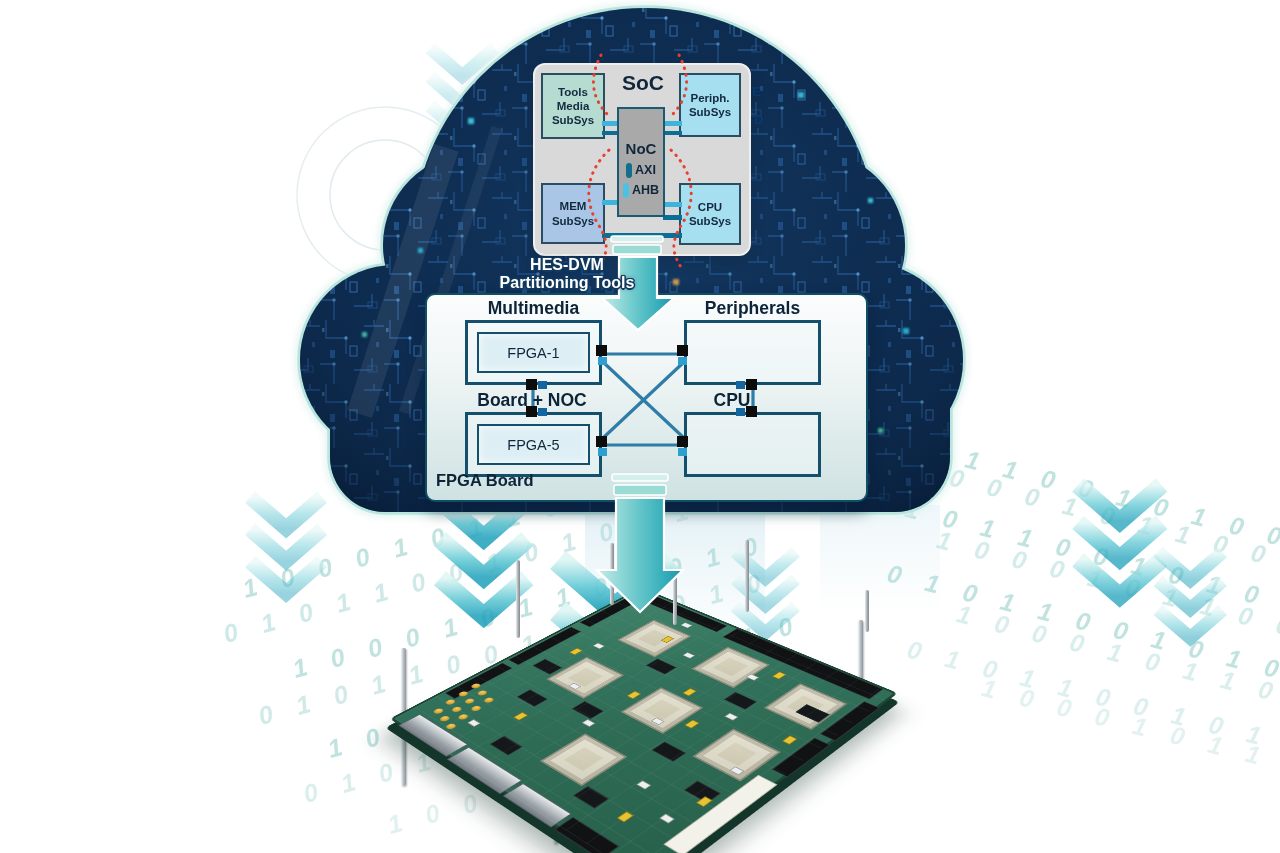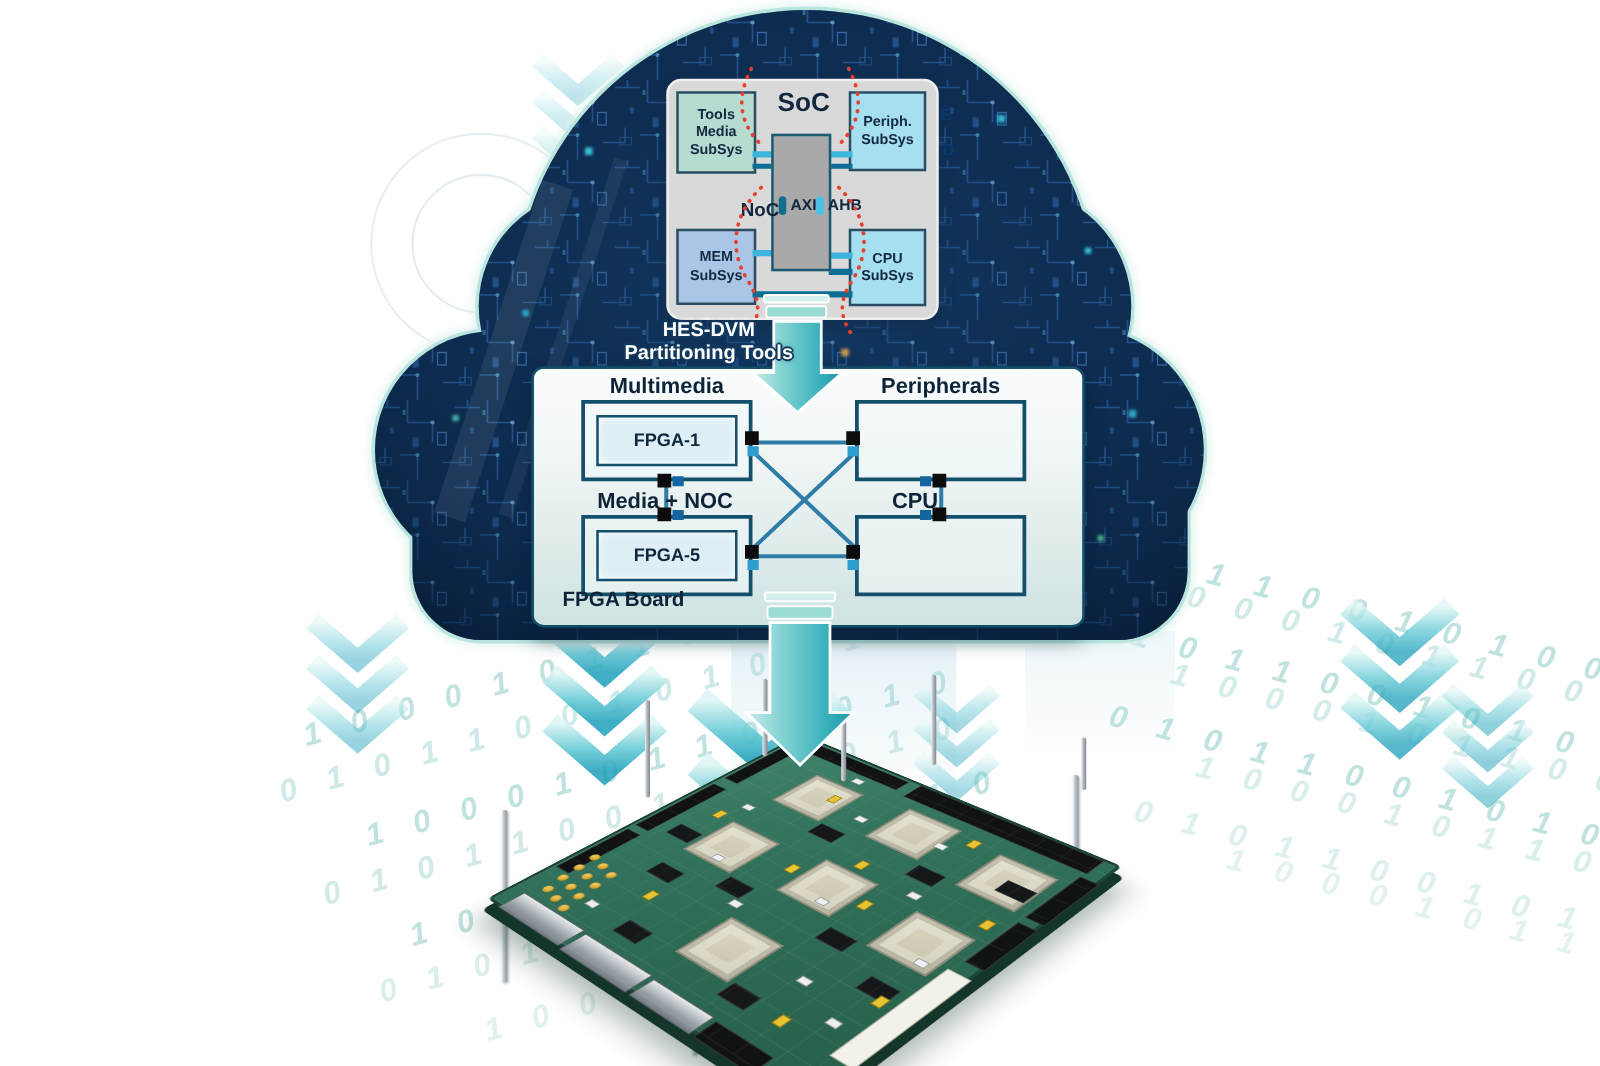--- a/index.html
+++ b/index.html
@@ -21,21 +21,21 @@
              font-size:21px;color:#10263c;}
   .sbox{position:absolute;border:2.5px solid #2b4d61;display:flex;flex-direction:column;
         align-items:center;justify-content:center;font-weight:700;font-size:11.5px;
         line-height:1.22;color:#13293f;text-align:center;box-sizing:border-box;}
   .sbox span{display:block;}
   .box-mm {left:6px;  top:8px;  width:64px;height:66px;background:#b6dcd2;}
   .box-per{left:144px;top:8px;  width:62px;height:64px;background:#a6dff0;}
   .box-mem{left:6px;  top:118px;width:64px;height:61px;background:#a9c6e6;}
   .box-cpu{left:144px;top:118px;width:62px;height:62px;background:#a6dff0;}
   .box-noc{left:82px; top:42px; width:48px;height:110px;background:#a9a9a9;border:2.5px solid #1c5a74;
-           display:flex;flex-direction:row;align-items:center;box-sizing:border-box;}
+           display:flex;flex-direction:column;align-items:center;box-sizing:border-box;}
   .noc-title{font-weight:800;font-size:15px;color:#10263c;margin-top:14px;}
   .legend-row{display:flex;align-items:center;gap:3px;margin-top:5px;}
   .pill{width:6px;height:15px;border-radius:3px;}
   .pill.axi{background:#116e8c;}
   .pill.ahb{background:#49c2e6;}
   .legend-lab{font-weight:800;font-size:12.5px;color:#10263c;}
   .bus{position:absolute;height:4.5px;}
   .bus.cy{background:#3cb4dc;}
   .bus.dk{background:#0c6e94;}
   
@@ -43,24 +43,24 @@
          font-size:16px;line-height:1.12;color:#ffffff;
          text-shadow:-1.5px 0 #123a5e,1.5px 0 #123a5e,0 -1.5px #123a5e,0 1.5px #123a5e,
                      -1px -1px #123a5e,1px 1px #123a5e,1px -1px #123a5e,-1px 1px #123a5e,
                      0 0 4px #123a5e;}
   
   .fpga-panel{position:absolute;left:425px;top:293px;width:443px;height:209px;border-radius:10px;
               border:2.5px solid #0f4e66;background:linear-gradient(180deg,#fbfdfd 0%,#eef4f4 40%,#cfe2e2 100%);
               box-shadow:0 9px 16px rgba(8,30,55,.55);box-sizing:border-box;}
   .grp{position:absolute;border:3px solid #14506b;background:rgba(240,247,249,.55);box-sizing:border-box;}
   .fbox{position:absolute;border:2.5px solid #14506b;background:#ddeff5;display:flex;align-items:center;
-        justify-content:center;font-weight:700;font-size:14.5px;color:#10263c;box-sizing:border-box;
+        justify-content:center;font-weight:400;font-size:14.5px;color:#10263c;box-sizing:border-box;
         box-shadow:inset 0 0 8px rgba(255,255,255,.9);}
   .gname{position:absolute;font-weight:800;font-size:17.5px;color:#0d2338;text-align:center;}
-  .fpga-board-label{position:absolute;left:23px;top:176px;font-weight:800;font-size:16.5px;color:#0d2338;}
+  .fpga-board-label{position:absolute;left:9px;top:176px;font-weight:800;font-size:16.5px;color:#0d2338;}
   .psvg{position:absolute;left:0;top:0;pointer-events:none;}
   
   .board-wrap{position:absolute;left:462px;top:526px;width:360px;height:360px;transform:rotate(-4deg);}
   .board3d{position:absolute;left:0;top:0;width:360px;height:360px;
            transform:perspective(1050px) rotateX(56deg) rotateZ(47deg);
            background:linear-gradient(135deg,#40836a 0%,#31705a 45%,#27604a 100%);
            border:3px solid #1d4636;border-radius:6px;box-sizing:border-box;
            box-shadow:10px 12px 0 #14362a,20px 24px 26px rgba(30,60,50,.38);}
   .board3d::after{content:"";position:absolute;inset:0;
      background:repeating-linear-gradient(0deg,rgba(255,255,255,.06) 0 1px,transparent 1px 26px),
@@ -378,21 +378,21 @@
       <rect x="319" y="111" width="11" height="11" fill="#0c0c0c"></rect>
         <rect x="309" y="113" width="9" height="8" fill="#1566a0"></rect>
     </g>
   </svg>
 
   <div class="fbox" style="left:50px;top:37px;width:113px;height:41px;">FPGA-1</div>
   <div class="fbox" style="left:50px;top:129px;width:113px;height:41px;">FPGA-5</div>
 
   <div class="gname" style="left:38px;top:3px;width:137px;">Multimedia</div>
   <div class="gname" style="left:257px;top:3px;width:137px;text-align:center;">Peripherals</div>
-  <div class="gname" style="left:30px;top:95px;width:150px;">Media + NOC</div>
+  <div class="gname" style="left:30px;top:95px;width:150px;">Board + NOC</div>
   <div class="gname" style="left:240px;top:95px;width:130px;">CPU</div>
   <div class="fpga-board-label">FPGA Board</div>
 </div>
 
 <svg width="1280" height="853" style="position:absolute;left:0;top:0;pointer-events:none;">
   <defs>
     <linearGradient id="agrad" x1="0" y1="0" x2="1" y2="0">
       <stop offset="0" stop-color="#c6ece8"></stop>
         <stop offset=".45" stop-color="#6cc9cc"></stop>
       <stop offset=".78" stop-color="#35aebb"></stop>

